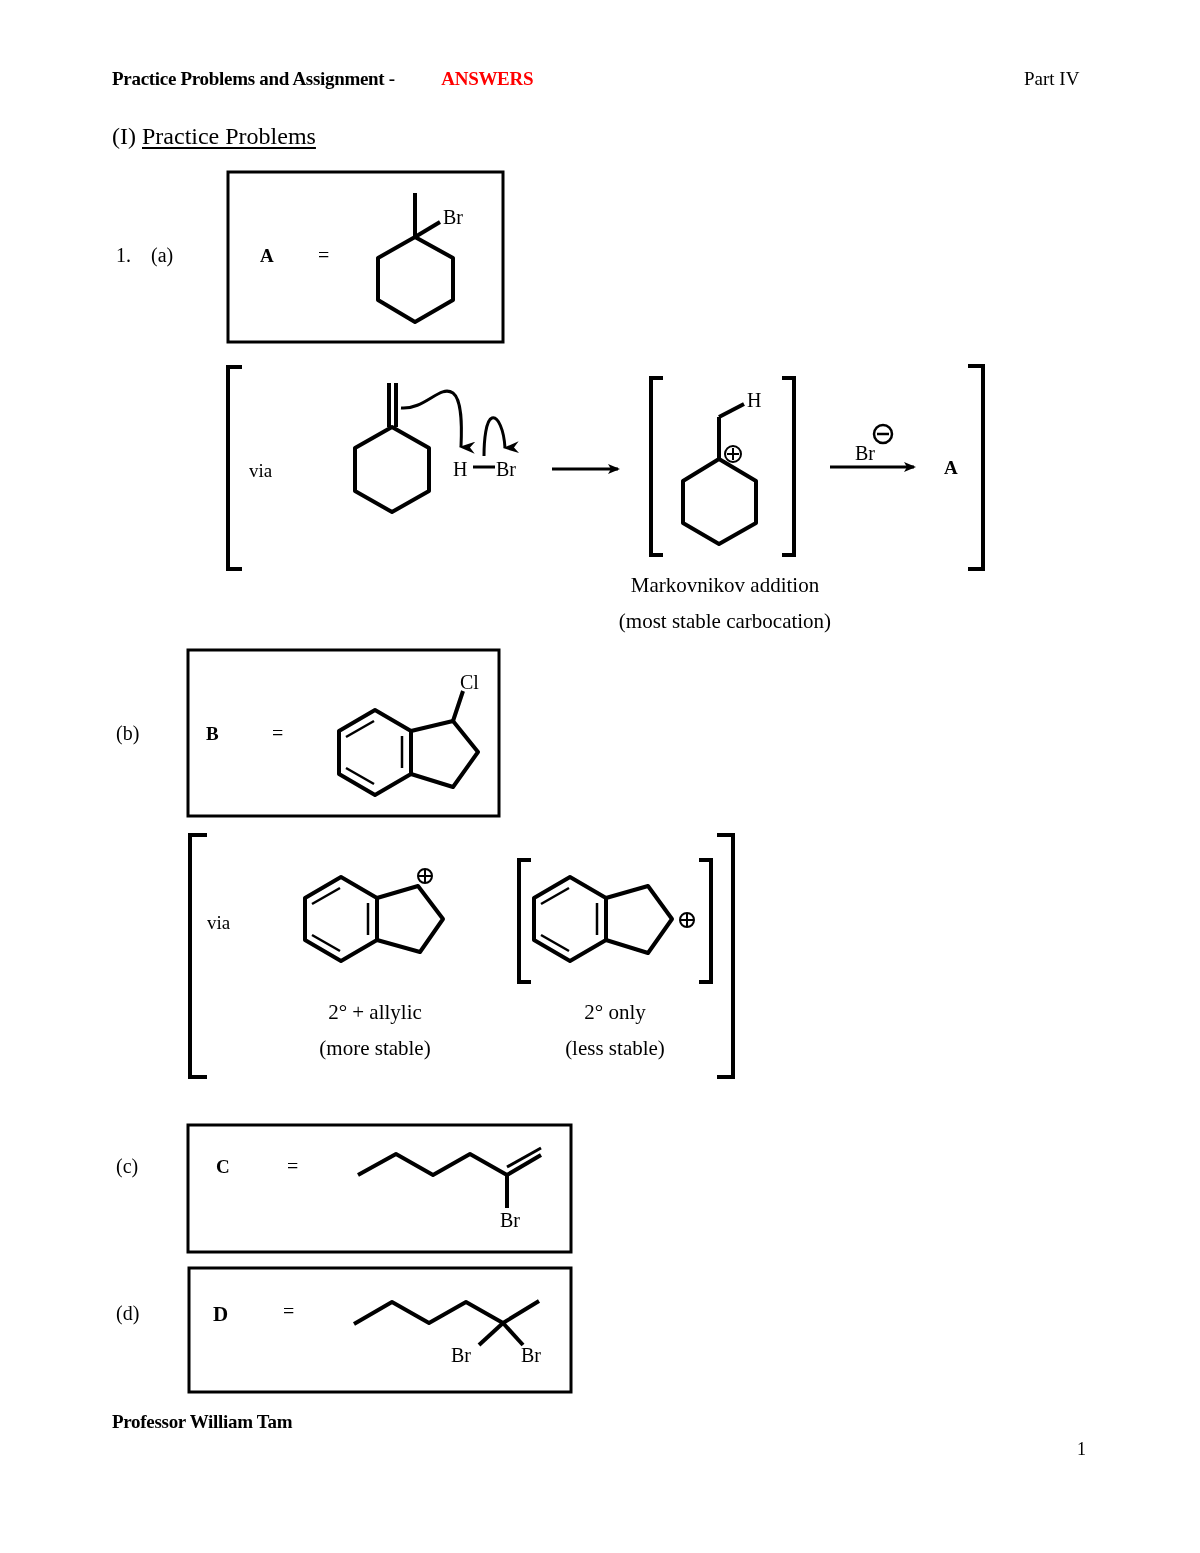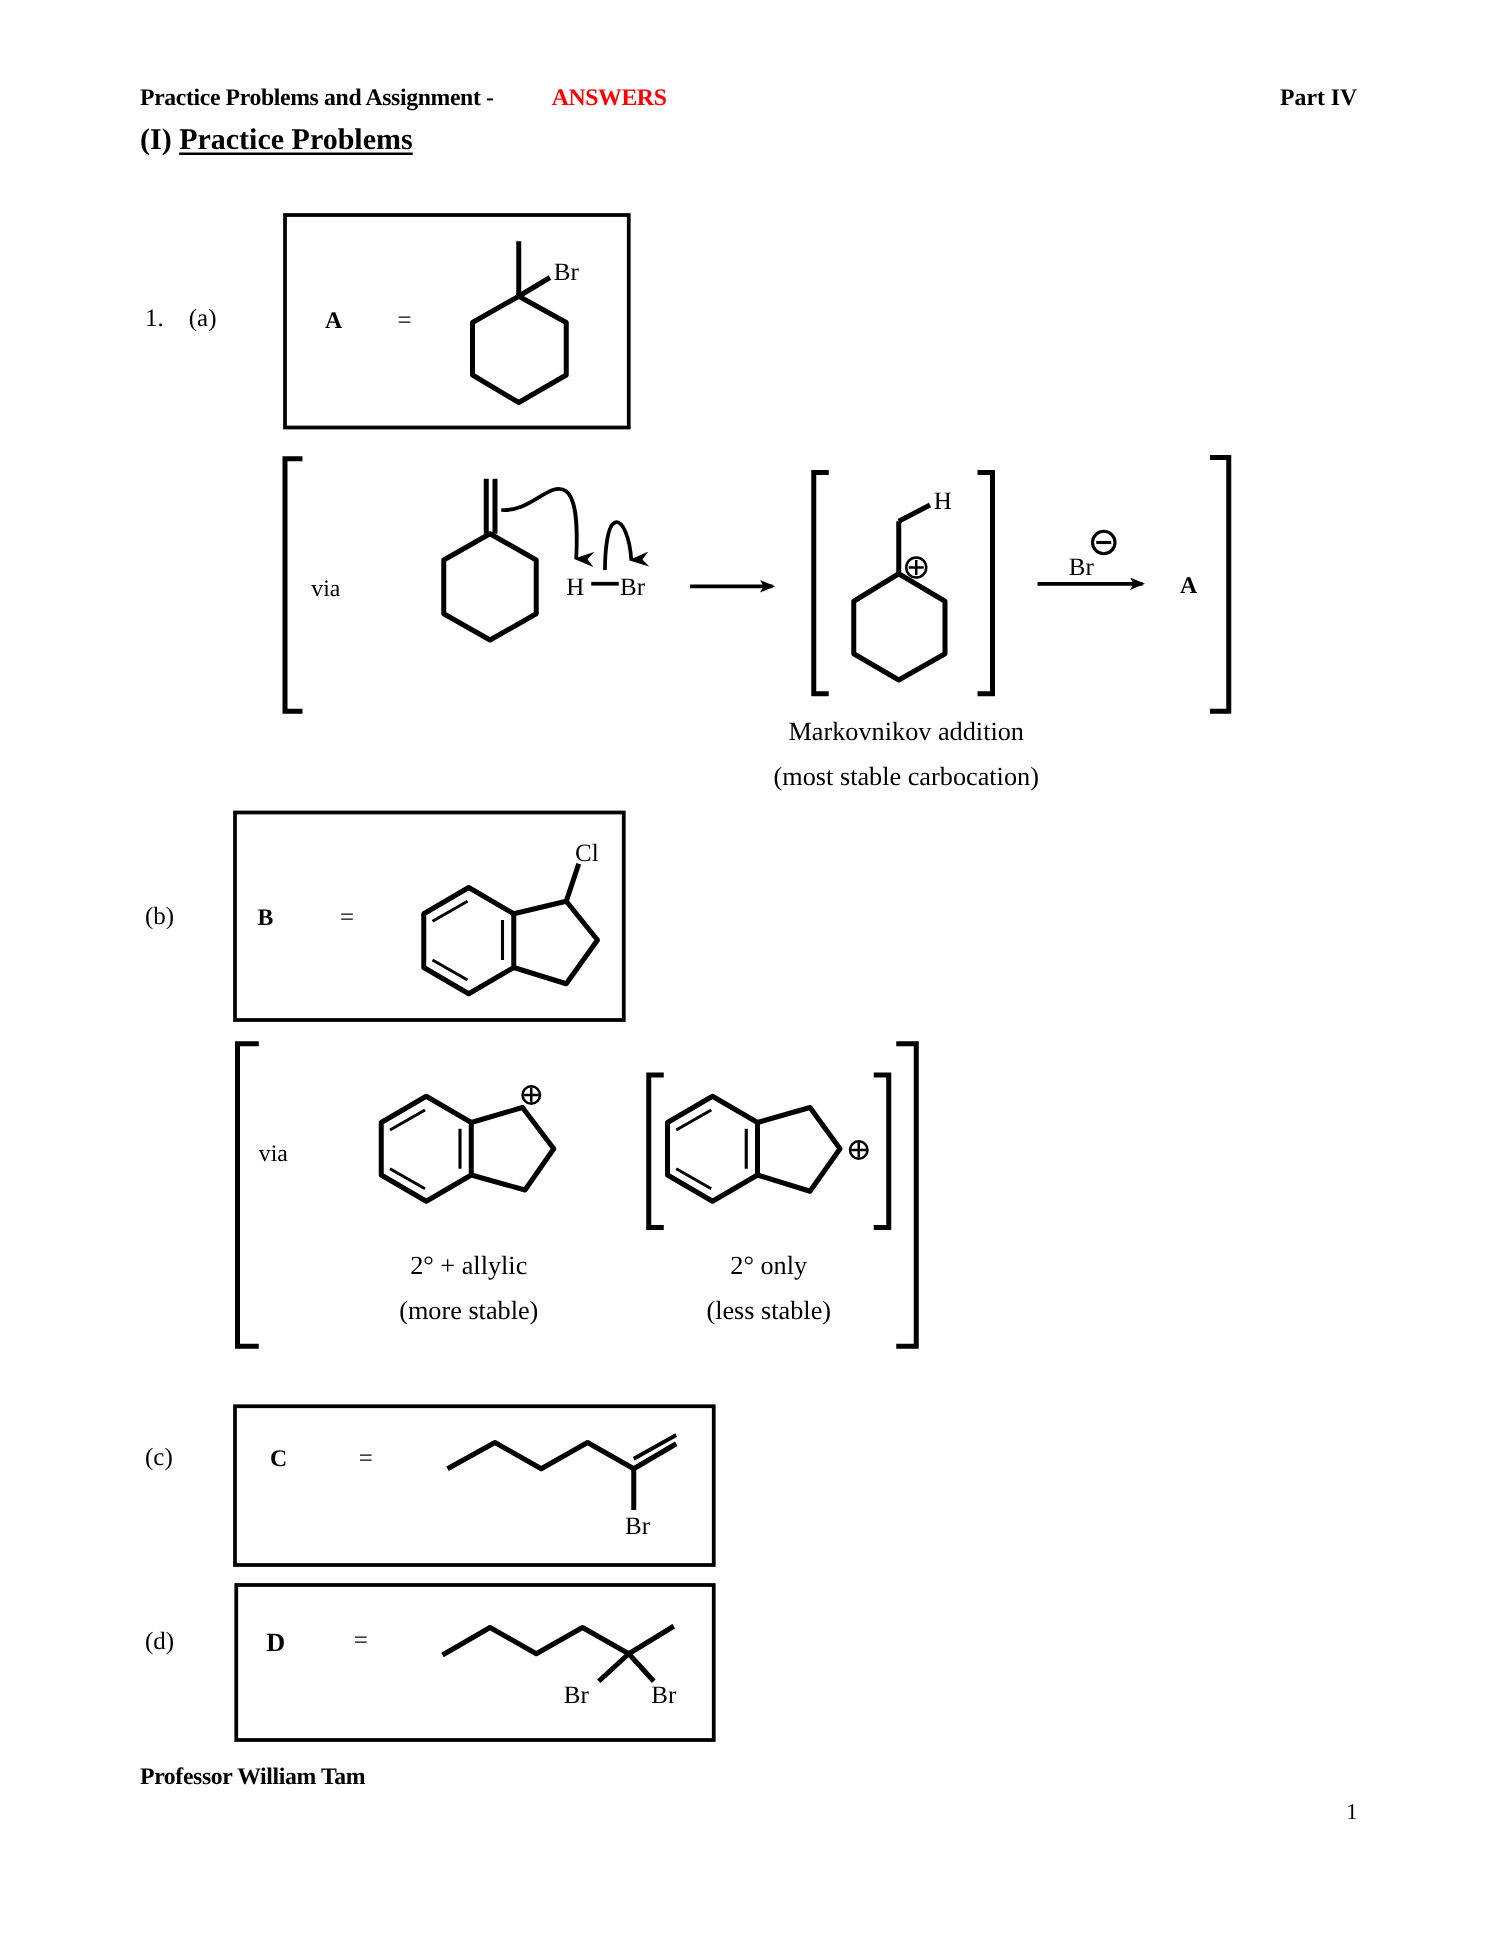--- a/index.html
+++ b/index.html
@@ -1,22 +1,22 @@
 <!DOCTYPE html>
 <html><head>
   <meta charset="utf-8">
   <style>
     html, body { margin: 0; padding: 0; background: #ffffff; }
     body { width: 1200px; height: 1553px; position: relative; overflow: hidden;
            font-family: "Liberation Serif", "DejaVu Serif", serif; color: #000; }
     .abs { position: absolute; }
     .hdr-left { left: 112px; top: 68px; font-size: 19px; font-weight: bold; letter-spacing: -0.3px; }
     .hdr-red { color: #ff0000; margin-left: 42px; }
-    .hdr-right { left: 1024px; top: 68px; font-size: 19px; font-weight: bold; }
-    .section-title { left: 112px; top: 99px; font-size: 24px; font-weight: bold; }
+    .hdr-right { left: 1024px; top: 68px; font-size: 19px; font-weight: normal; }
+    .section-title { left: 112px; top: 123px; font-size: 24px; font-weight: normal; }
     .section-title .ul { text-decoration: underline; text-decoration-thickness: 2px; text-underline-offset: 3px; }
     .lbl { font-size: 20px; }
     .footer-name { left: 112px; top: 1411px; font-size: 19px; font-weight: bold; letter-spacing: -0.3px; }
     .page-num { left: 1077px; top: 1439px; font-size: 18px; }
     svg text { font-family: "Liberation Serif", "DejaVu Serif", serif; }
   </style>
 </head>
 <body>
 
 <div class="abs hdr-left">

